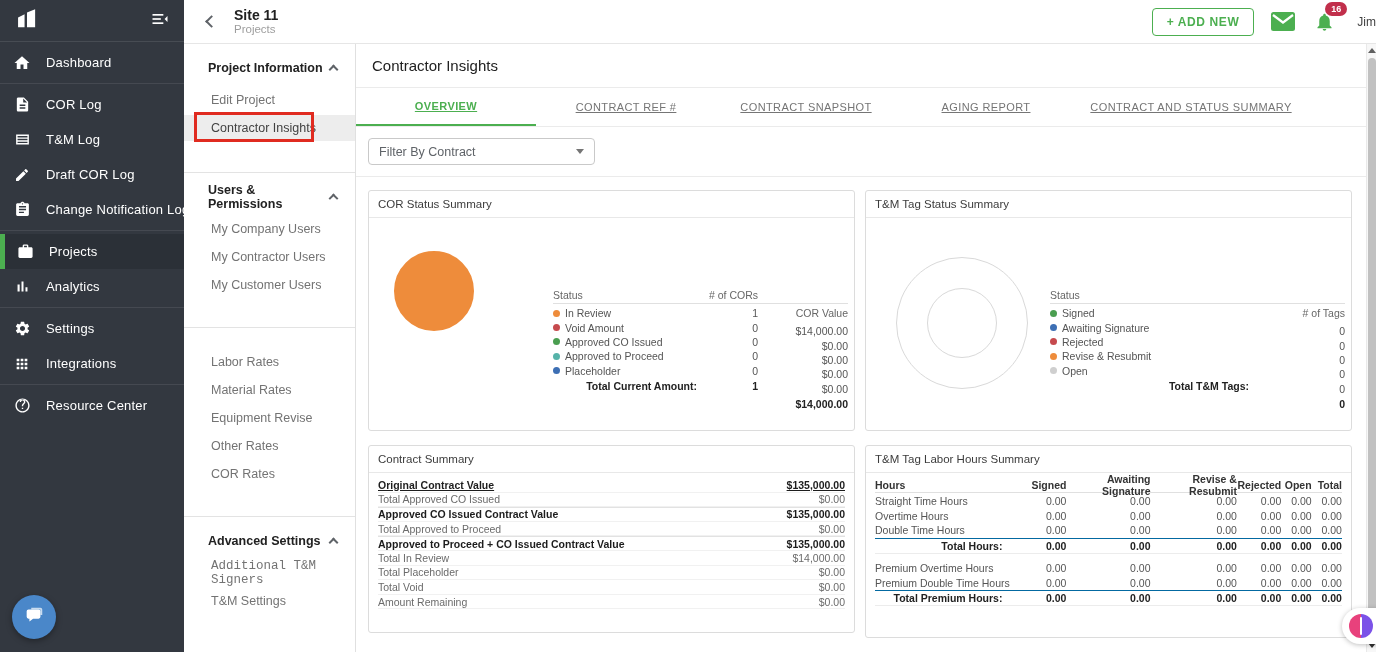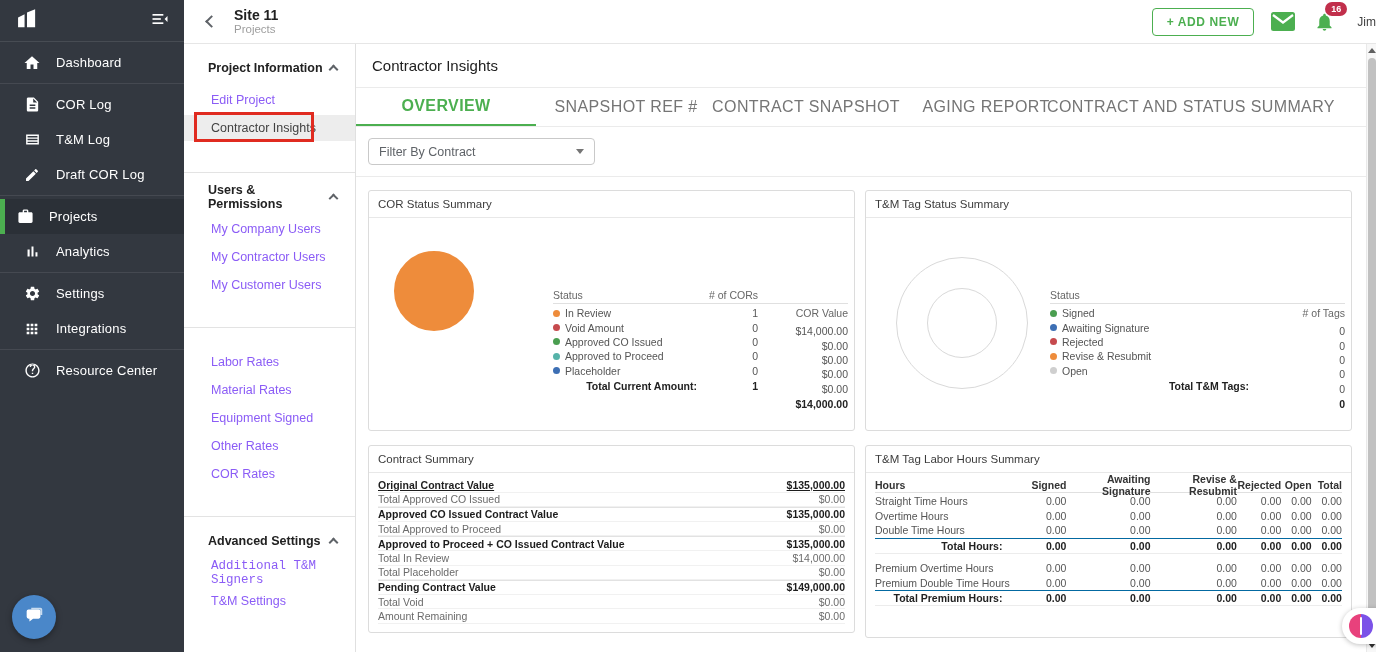--- a/index.html
+++ b/index.html
@@ -4,21 +4,21 @@
 <style>
   html,body{margin:0;padding:0;background:#fff;}
   *{box-sizing:border-box;}
   body{font-family:"Liberation Sans","DejaVu Sans",sans-serif;width:1376px;height:652px;overflow:hidden;position:relative;}
 
   
   .sidebar{position:absolute;left:0;top:0;width:184px;height:652px;background:#333840;color:#fff;z-index:5;}
   .logo-row{height:42px;display:flex;align-items:center;justify-content:space-between;padding:0 14px;border-bottom:1px solid rgba(255,255,255,.10);}
   .nav-group{padding:3px 0;border-bottom:1px solid rgba(255,255,255,.09);}
   .nav-group.last{border-bottom:none;}
-  .nav-item{height:35px;display:flex;align-items:center;padding-left:22px;cursor:pointer;position:relative;}
+  .nav-item{height:35px;display:flex;align-items:center;padding-left:12px;cursor:pointer;position:relative;}
   .nav-item .nicon{width:20px;height:20px;margin-right:14px;display:flex;align-items:center;justify-content:center;flex:none;}
   .nav-item .nlabel{font-size:13px;font-weight:500;letter-spacing:.2px;white-space:nowrap;}
   .nav-item.active{background:#2B3037;padding-left:10px;border-left:5px solid #4CAF50;}
   .nav-item svg{fill:#fff;}
 
   .chat-fab{position:absolute;left:12px;top:595px;width:44px;height:44px;border-radius:50%;background:#4A87C9;display:flex;align-items:center;justify-content:center;box-shadow:0 2px 6px rgba(0,0,0,.35);}
 
   
   .topbar{position:absolute;left:184px;top:0;width:1250px;height:44px;background:#fff;border-bottom:1px solid #e6e6e6;display:flex;align-items:center;z-index:4;}
   .back-btn{width:28px;height:28px;margin-left:12px;display:flex;align-items:center;justify-content:center;cursor:pointer;}
@@ -32,29 +32,29 @@
   .bell-wrap{position:relative;margin-left:2px;}
   .badge{position:absolute;top:-9px;left:11px;min-width:22px;height:14px;border-radius:8px;background:#C12F4B;color:#fff;font-size:9px;font-weight:bold;display:flex;align-items:center;justify-content:center;padding:0 4px;}
   .user-name{font-size:12px;color:#424242;cursor:pointer;margin-left:6px;}
 
   
   .subnav{position:absolute;left:184px;top:44px;width:172px;height:608px;background:#fff;border-right:1px solid #e0e0e0;z-index:3;}
   .sn-section{border-bottom:1px solid #e3e3e3;padding:13px 0 15px 0;}
   .sn-section.last{border-bottom:none;}
   .sn-title{display:flex;align-items:center;justify-content:space-between;padding:0 18px 0 24px;font-size:12.5px;font-weight:bold;color:#212121;height:22px;cursor:pointer;}
   .caret-up{width:7px;height:7px;border-top:2px solid #5f6368;border-right:2px solid #5f6368;transform:rotate(-45deg);margin-top:3px;}
-  .sn-item{height:26px;display:flex;align-items:center;padding-left:27px;font-size:12.5px;color:#8b5cf6;cursor:pointer;position:relative;margin-top:2px;}
+  .sn-item{height:26px;display:flex;align-items:center;padding-left:27px;font-size:12.5px;color:#737373;cursor:pointer;position:relative;margin-top:2px;}
   .sn-item.selected{background:#ededed;color:#424242;}
   .red-frame{position:absolute;left:10px;top:-3px;width:120px;height:30px;border:3px solid #E02B20;pointer-events:none;}
 
   
   .content{position:absolute;left:356px;top:44px;width:1012px;height:608px;background:#fff;}
   .page-title{height:44px;line-height:44px;padding-left:16px;font-size:15px;color:#212121;border-bottom:1px solid #ebebeb;}
   .tab-row{height:39px;display:flex;border-bottom:1px solid #ebebeb;}
-  .tab{width:180px;display:flex;align-items:center;justify-content:center;font-size:16px;letter-spacing:.4px;color:#757575;font-weight:500;cursor:pointer;white-space:nowrap;}
+  .tab{width:180px;display:flex;align-items:center;justify-content:center;font-size:11px;letter-spacing:.4px;color:#757575;font-weight:500;cursor:pointer;white-space:nowrap;text-decoration:underline;}
   .tab.active{color:#4CAF50;border-bottom:2px solid #4CAF50;font-weight:bold;}
   .tab.wide{width:230px;}
   .filter-row{height:50px;border-bottom:1px solid #ebebeb;position:relative;}
   .filter-dd{position:absolute;left:12px;top:11px;width:227px;height:27px;border:1px solid #c9c9c9;border-radius:4px;display:flex;align-items:center;padding:0 10px;font-size:12.5px;color:#5f6368;cursor:pointer;}
   .dd-caret{margin-left:auto;width:0;height:0;border-left:4px solid transparent;border-right:4px solid transparent;border-top:5px solid #757575;}
 
   .card{position:absolute;background:#fff;border:1px solid #dcdcdc;border-radius:3px;}
   .card-title{height:27px;line-height:27px;padding:0 9px;font-size:11.5px;color:#3c3c3c;border-bottom:1px solid #e8e8e8;}
   #cor-card{left:12px;top:146px;width:487px;height:241px;}
   #tm-card{left:509px;top:146px;width:487px;height:241px;}
@@ -154,20 +154,28 @@
       <span class="nlabel">T&amp;M Log</span>
     </div>
     <div class="nav-item">
       <span class="nicon">
           <svg width="16" height="16" viewBox="0 0 24 24">
             <path d="M3 17.25V21h3.75L17.81 9.94l-3.75-3.75L3 17.25zM20.71 7.04c.39-.39.39-1.02 0-1.41l-2.34-2.34c-.39-.39-1.02-.39-1.41 0l-1.83 1.83 3.75 3.75 1.83-1.83z"></path>
           </svg>
         </span>
       <span class="nlabel">Draft COR Log</span>
     </div>
+    <div class="nav-item">
+      <span class="nicon">
+          <svg width="17" height="17" viewBox="0 0 24 24">
+            <path d="M19 3h-4.18C14.4 1.84 13.3 1 12 1c-1.3 0-2.4.84-2.82 2H5c-1.1 0-2 .9-2 2v14c0 1.1.9 2 2 2h14c1.1 0 2-.9 2-2V5c0-1.1-.9-2-2-2zm-7 0c.55 0 1 .45 1 1s-.45 1-1 1-1-.45-1-1 .45-1 1-1zm2 14H7v-2h7v2zm3-4H7v-2h10v2zm0-4H7V7h10v2z"></path>
+          </svg>
+        </span>
+      <span class="nlabel">Change Notification Log</span>
+    </div>
   </div>
 
   <div class="nav-group">
     <div class="nav-item active">
       <span class="nicon">
           <svg width="17" height="17" viewBox="0 0 24 24">
             <path d="M20 6h-4V4c0-1.11-.89-2-2-2h-4c-1.11 0-2 .89-2 2v2H4c-1.11 0-1.99.89-1.99 2L2 19c0 1.11.89 2 2 2h16c1.11 0 2-.89 2-2V8c0-1.11-.89-2-2-2zm-6 0h-4V4h4v2z"></path>
           </svg>
         </span>
       <span class="nlabel">Projects</span>
@@ -282,21 +290,21 @@
   </div>
 
   <div class="sn-section">
     <div class="sn-item" style="margin-top:8px;">
         <span>Labor Rates</span>
       </div>
     <div class="sn-item">
         <span>Material Rates</span>
       </div>
     <div class="sn-item">
-        <span>Equipment Signed</span>
+        <span>Equipment Revise</span>
       </div>
     <div class="sn-item">
         <span>Other Rates</span>
       </div>
     <div class="sn-item">
         <span>COR Rates</span>
       </div>
     <div style="height:14px;"></div>
   </div>
 
@@ -312,21 +320,21 @@
         <span>T&amp;M Settings</span>
       </div>
   </div>
 </div>
 
 <div class="content">
   <div class="page-title">Contractor Insights</div>
 
   <div class="tab-row">
     <div class="tab active">OVERVIEW</div>
-    <div class="tab">SNAPSHOT REF #</div>
+    <div class="tab">CONTRACT REF #</div>
     <div class="tab">CONTRACT SNAPSHOT</div>
     <div class="tab">AGING REPORT</div>
     <div class="tab wide">CONTRACT AND STATUS SUMMARY</div>
   </div>
 
   <div class="filter-row">
     <div class="filter-dd">
       <span>Filter By Contract</span>
       <span class="dd-caret"></span>
     </div>
@@ -464,24 +472,20 @@
           <span>Approved to Proceed + CO Issued Contract Value</span>
           <span>$135,000.00</span>
         </div>
       <div class="cs-row">
           <span>Total In Review</span>
           <span>$14,000.00</span>
         </div>
       <div class="cs-row">
           <span>Total Placeholder</span>
           <span>$0.00</span>
-        </div>
-      <div class="cs-row bold">
-          <span>Pending Contract Value</span>
-          <span>$149,000.00</span>
         </div>
       <div class="cs-row">
           <span>Total Void</span>
           <span>$0.00</span>
         </div>
       <div class="cs-row">
           <span>Amount Remaining</span>
           <span>$0.00</span>
         </div>
     </div>

